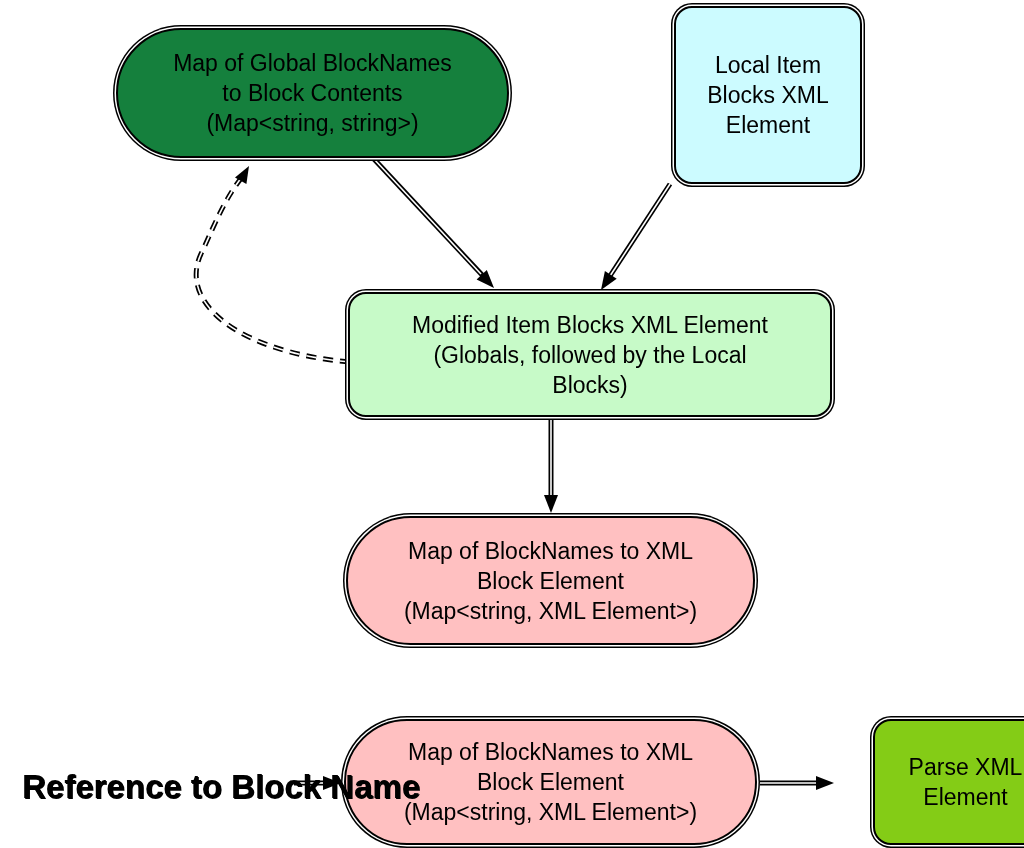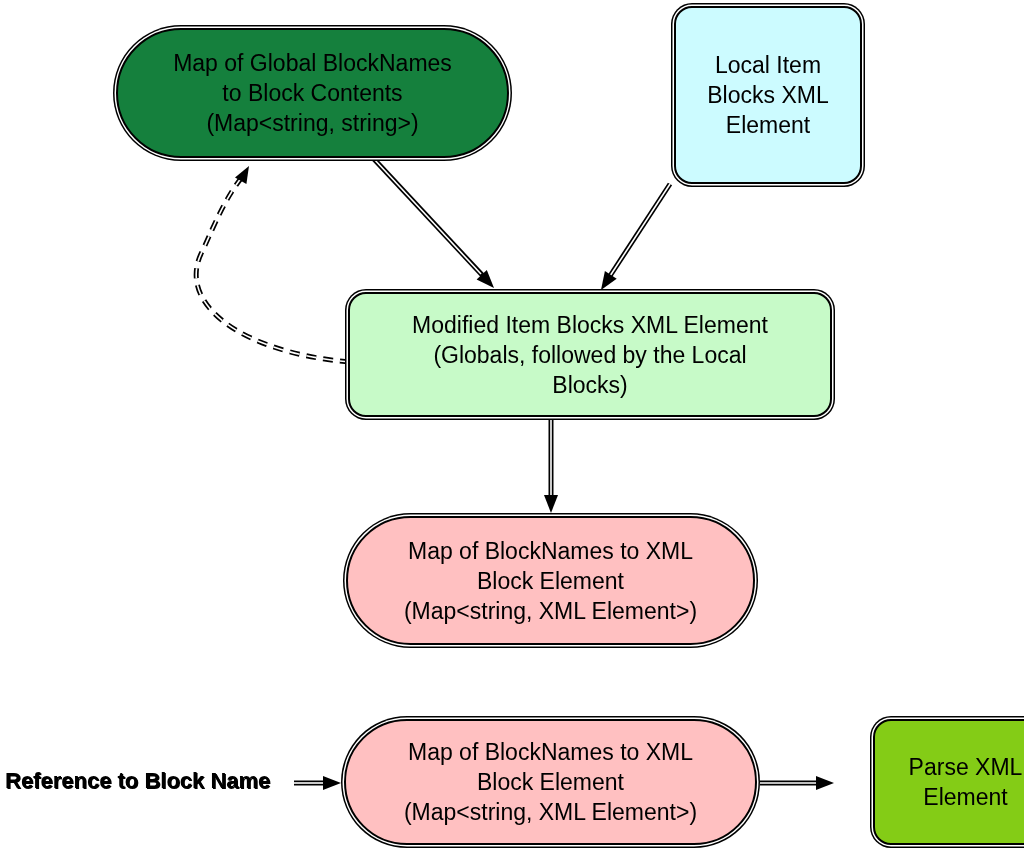--- a/index.html
+++ b/index.html
@@ -41,24 +41,24 @@
 
   #node-global-map   { left: 116px; top: 28px;  width: 393px; height: 130px; }
   #node-local-blocks { left: 651px; top: 6px;   width: 188px; height: 178px; margin-left: 23px; }
   #node-modified     { left: 348px; top: 292px; width: 484px; height: 125px; }
   #node-map1         { left: 346px; top: 516px; width: 409px; height: 129px; }
   #node-map2         { left: 344px; top: 719px; width: 413px; height: 126px; }
   #node-parse        { left: 837px; top: 719px; width: 185px; height: 126px; }
 
   .floating-label {
     position: absolute;
-    left: 5px;
+    left: 22px;
     top: 768px;
     width: 292px;
-    font-size: 22px;
+    font-size: 33px;
     font-weight: 700;
     color: #000000;
     text-shadow: 1px 1px 0 #000000;
     white-space: nowrap;
   }
 </style>
 </head>
 <body>
 
 <div class="canvas">

